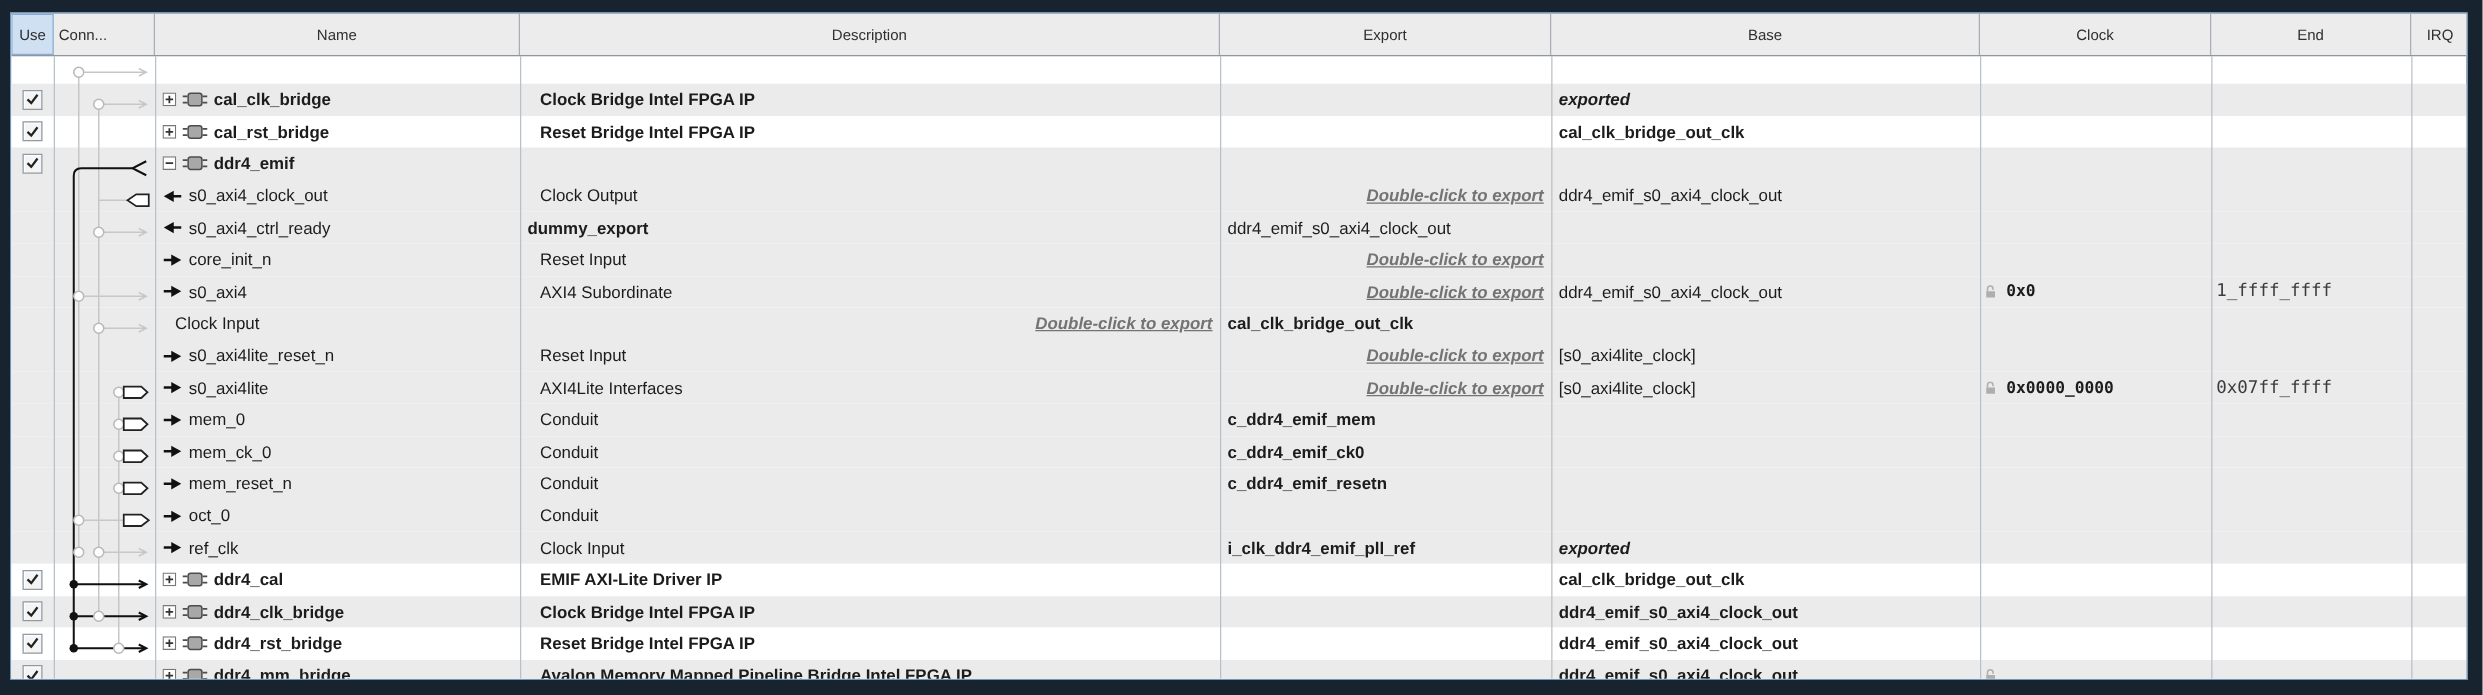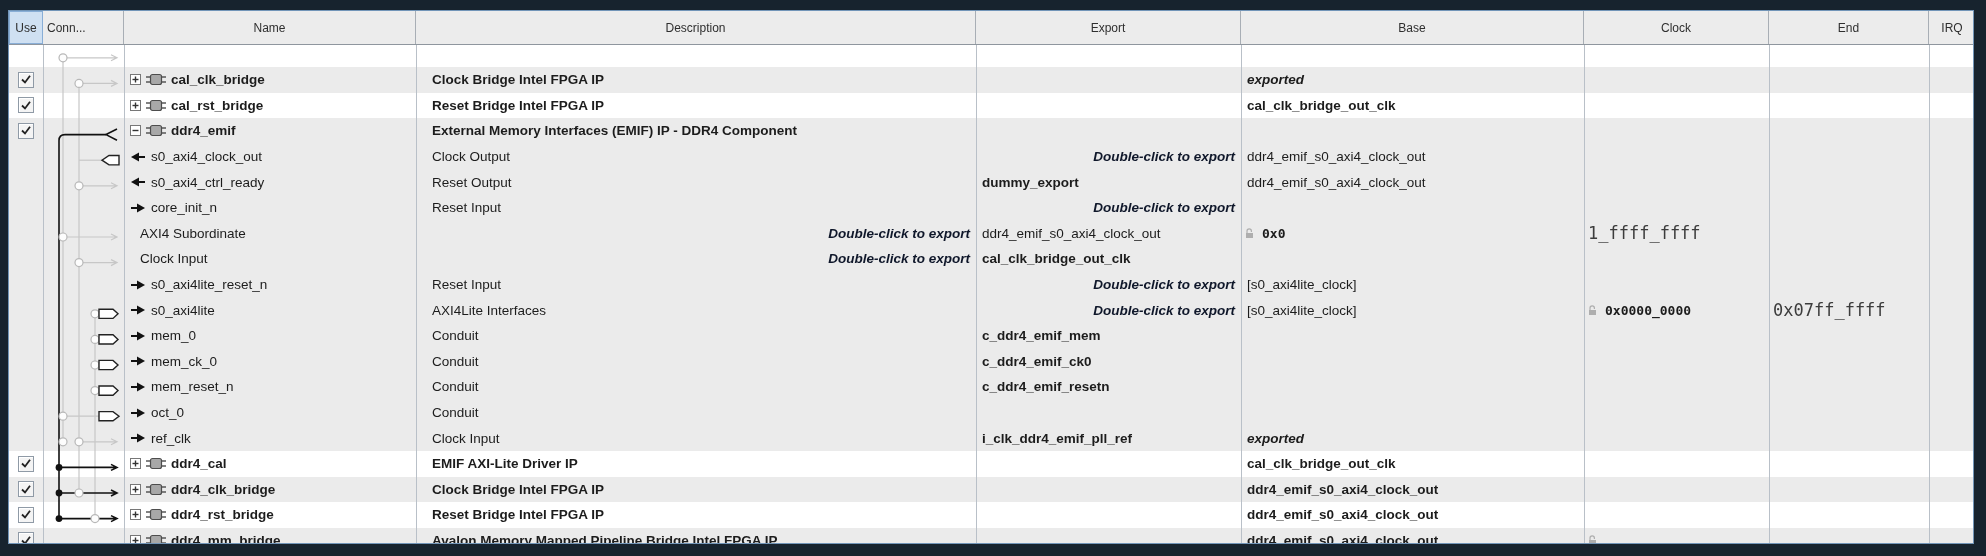--- a/index.html
+++ b/index.html
@@ -35,29 +35,29 @@
   .nm{color:#1c1c1c;}
   .row.component .nm{font-weight:700;}
   .exp,.chip,.porticon{display:inline-flex;align-items:center;}
   .row.expanded .exp .v{display:none;}
   
   .c-desc{padding-left:16px;}
   .row.component .c-desc{font-weight:700;}
   
   .c-export{padding:0 6px;justify-content:flex-start;}
   .expname{font-weight:700;}
-  .ph{flex:1;text-align:right;color:#0f172a;font-weight:700;font-style:italic;}
+  .ph{flex:1;text-align:right;color:#737373;font-weight:700;font-style:italic;text-decoration:underline;}
   
   .c-clock{padding-left:6px;}
   .clk.b{font-weight:700;}
   .clk.i{font-style:italic;}
   
   .c-base{padding-left:4px;gap:8px;font-family:"DejaVu Sans Mono", monospace;font-size:13px;}
   .baseval{font-weight:700;}
-  .c-end{padding-left:4px;font-family:"DejaVu Sans Mono", monospace;font-size:17px;color:#3c3c3c;}
+  .c-end{padding-left:4px;font-family:"DejaVu Sans Mono", monospace;font-size:14px;color:#3c3c3c;}
   .lock{display:inline-flex;opacity:.75;}
   
   .connsvg{position:absolute;left:34px;top:34px;}
 </style>
 </head>
 <body>
 
 <div class="frame">
 
   <div class="hdr">
@@ -193,21 +193,20 @@
                 <line x1="0" y1="9" x2="4" y2="9"></line>
             <line x1="16" y1="4" x2="20" y2="4"></line>
                 <line x1="16" y1="9" x2="20" y2="9"></line>
           </g>
           <rect x="4.5" y="1.5" width="11" height="10" rx="2" fill="#a8a8a8" stroke="#4d4d4d" stroke-width="1.2"></rect>
         </svg>
       </span>
 
       <span class="nm">ddr4_emif</span>
     </div>
-    <div class="c c-desc">External Memory Interfaces (EMIF) IP - DDR4 Component</div>
     <div class="c c-export">
       
       
     </div>
     <div class="c c-clock">
       <span class="clk"></span>
     </div>
     <div class="c c-base">
 
       <span class="baseval"></span>
@@ -259,21 +258,20 @@
 
       <span class="porticon out">
         <svg width="16" height="10" viewBox="0 0 16 10">
           <line x1="8" y1="5" x2="15" y2="5" stroke="#111" stroke-width="2"></line>
           <polygon points="9,0.5 9,9.5 1,5" fill="#111"></polygon>
         </svg>
       </span>
 
       <span class="nm">s0_axi4_ctrl_ready</span>
     </div>
-    <div class="c c-desc">Reset Output</div>
     <div class="c c-export">
       <span class="expname">dummy_export</span>
 
     </div>
     <div class="c c-clock">
       <span class="clk">ddr4_emif_s0_axi4_clock_out</span>
     </div>
     <div class="c c-base">
 
       <span class="baseval"></span>
@@ -313,20 +311,30 @@
     <div class="c c-end">
       <span class="endval"></span>
     </div>
     <div class="c c-irq"></div>
   </div>
       <div class="row shade-grey port">
     <div class="c c-use">
       
     </div>
     <div class="c c-conn"></div>
+    <div class="c c-name">
+
+      <span class="porticon in">
+        <svg width="16" height="10" viewBox="0 0 16 10">
+          <line x1="1" y1="5" x2="8" y2="5" stroke="#111" stroke-width="2"></line>
+          <polygon points="7,0.5 7,9.5 15,5" fill="#111"></polygon>
+        </svg>
+      </span>
+      <span class="nm">s0_axi4</span>
+    </div>
     <div class="c c-desc">AXI4 Subordinate</div>
     <div class="c c-export">
 
       <span class="ph">Double-click to export</span>
     </div>
     <div class="c c-clock">
       <span class="clk">ddr4_emif_s0_axi4_clock_out</span>
     </div>
     <div class="c c-base">
       <span class="lock">

